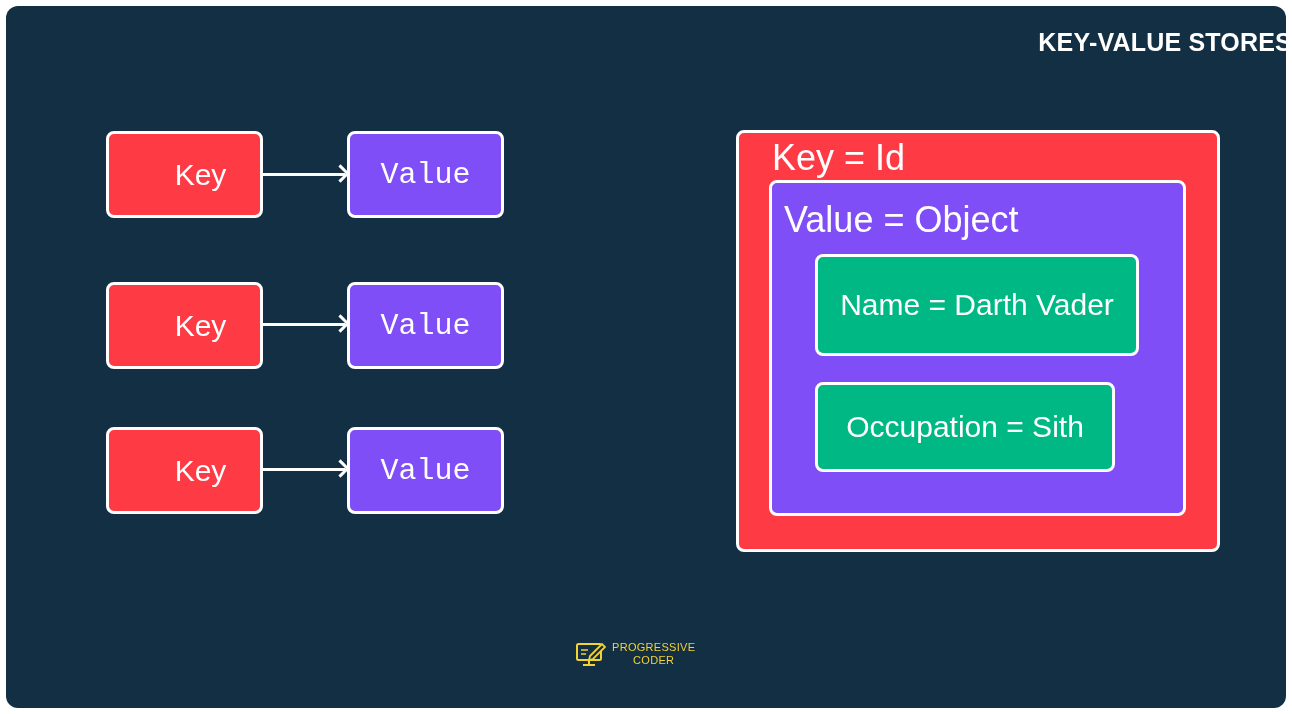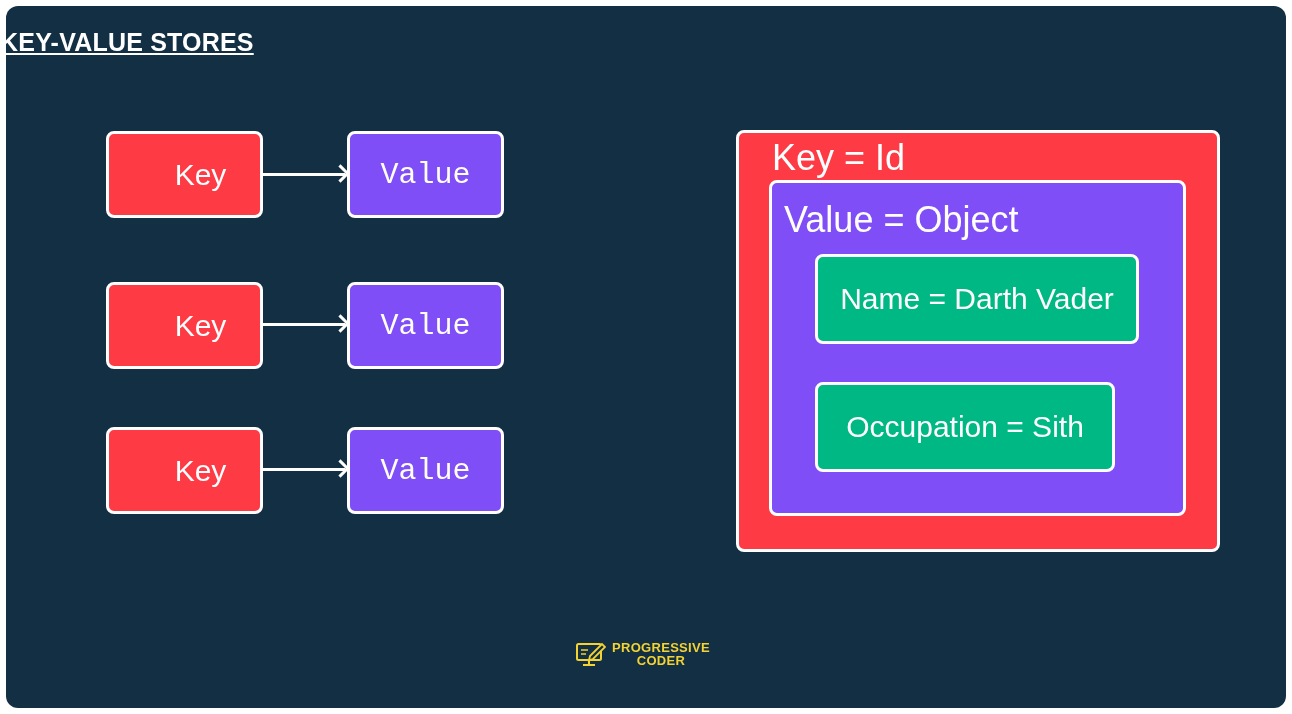--- a/index.html
+++ b/index.html
@@ -1,27 +1,27 @@
 <!DOCTYPE html>
 <html><head>
   <meta charset="utf-8">
   <style>
     html, body { margin: 0; padding: 0; background: #ffffff; }
     body { width: 1292px; height: 714px; position: relative; overflow: hidden; font-family: "Liberation Sans", sans-serif; }
     .canvas { position: absolute; left: 6px; top: 6px; width: 1280px; height: 702px; background: #132f43; border-radius: 12px; }
-    .title { position: absolute; left: 0; top: 28px; width: 1292px; text-align: left; color: #ffffff; font-weight: bold; font-size: 25px; letter-spacing: 0.2px; text-decoration: underline; }
+    .title { position: absolute; left: 0; top: 28px; width: 1292px; text-align: right; color: #ffffff; font-weight: bold; font-size: 25px; letter-spacing: 0.2px; }
     .box { position: absolute; box-sizing: border-box; border: 3px solid #ffffff; border-radius: 8px; color: #ffffff; display: flex; align-items: center; justify-content: center; font-size: 30px; }
     .red { background: #fe3a45; padding-left: 32px; }
     .purple { background: #7f4ef6; font-family: Liberation Mono, monospace; }
     .green { background: #00b883; }
     .arrow { position: absolute; height: 3px; background: #ffffff; }
     .arrow::after { content: ""; position: absolute; right: -2px; top: -6px; width: 10px; height: 10px; border-top: 3px solid #fff; border-right: 3px solid #fff; transform: rotate(45deg); transform-origin: center; }
     .label-tl { position: absolute; color: #ffffff; font-size: 36px; }
     .logo { position: absolute; left: 576px; top: 641px; display: flex; align-items: center; gap: 6px; }
-    .logo-text { color: #f3d233; font-weight: bold; font-size: 13px; line-height: 13px; text-align: center; letter-spacing: 0.3px; }
+    .logo-text { color: #f3d233; font-weight: normal; font-size: 11px; line-height: 13px; text-align: center; letter-spacing: 0.3px; }
   </style>
 </head>
 <body>
 
 <div class="canvas"></div>
 
 <div class="title">KEY-VALUE STORES</div>
 
 <div class="box red" style="left:106px; top:131px; width:157px; height:87px;">Key</div>
 <div class="arrow" style="left:263px; top:173px; width:82px;"></div>
@@ -34,21 +34,21 @@
 <div class="box red" style="left:106px; top:427px; width:157px; height:87px;">Key</div>
 <div class="arrow" style="left:263px; top:468px; width:82px;"></div>
 <div class="box purple" style="left:347px; top:427px; width:157px; height:87px;">Value</div>
 
 <div class="box red" style="left:736px; top:130px; width:484px; height:422px;"></div>
 <div class="label-tl" style="left:772px; top:137px;">Key = Id</div>
 
 <div class="box purple" style="left:769px; top:180px; width:417px; height:336px;"></div>
 <div class="label-tl" style="left:784px; top:199px;">Value = Object</div>
 
-<div class="box green" style="left:815px; top:254px; width:324px; height:90px;">Name = Darth Vader</div>
+<div class="box green" style="left:815px; top:254px; width:324px; height:102px;">Name = Darth Vader</div>
 <div class="box green" style="left:815px; top:382px; width:300px; height:90px;">Occupation = Sith</div>
 
 <div class="logo">
   <svg width="30" height="26" viewBox="0 0 30 26">
     <rect x="1" y="3" width="24" height="16" rx="1.5" fill="none" stroke="#f3d233" stroke-width="2"></rect>
     <line x1="13" y1="19" x2="13" y2="23" stroke="#f3d233" stroke-width="2"></line>
     <line x1="7" y1="24" x2="19" y2="24" stroke="#f3d233" stroke-width="2"></line>
     <line x1="5" y1="9" x2="12" y2="9" stroke="#f3d233" stroke-width="1.5"></line>
     <line x1="5" y1="13" x2="10" y2="13" stroke="#f3d233" stroke-width="1.5"></line>
     <path d="M14 15 L26 3 L29 6 L17 18 L13 19 Z" fill="#132f43" stroke="#f3d233" stroke-width="1.8"></path>

